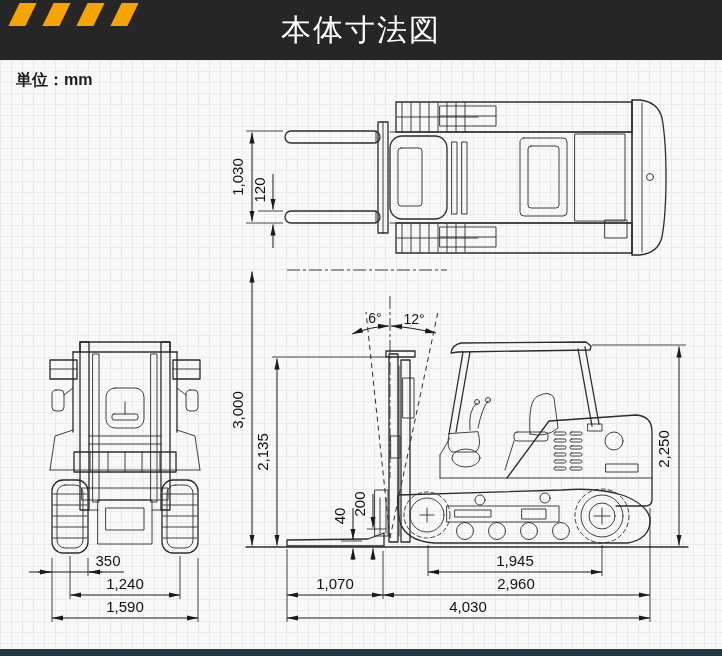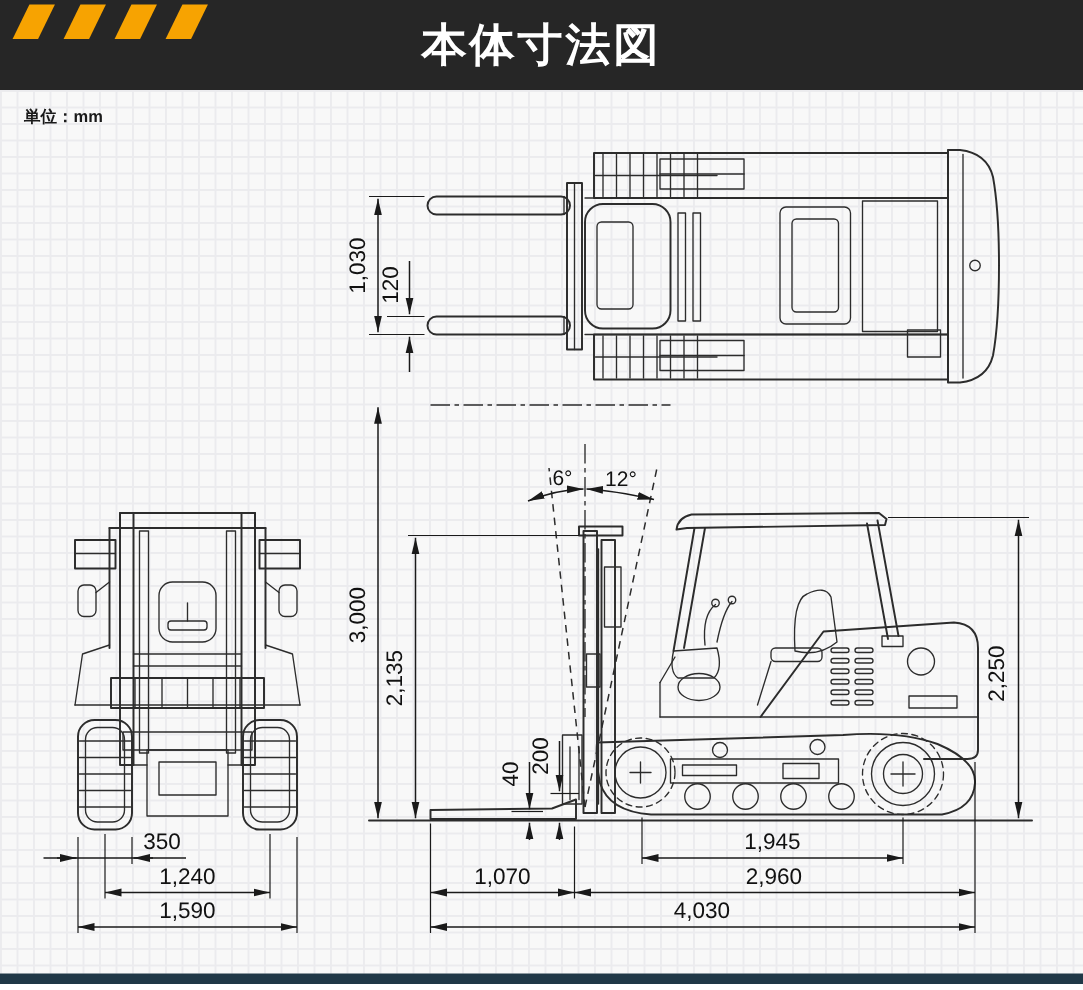--- a/index.html
+++ b/index.html
@@ -1,29 +1,29 @@
 <!DOCTYPE html>
 <html><head>
 <meta charset="utf-8">
 <style>
   html,body{margin:0;padding:0;}
   .page{position:relative;width:722px;height:660px;background:#ffffff;overflow:hidden;
         font-family:"Liberation Sans",sans-serif;}
   
   .header{position:absolute;top:0;left:0;width:722px;height:60px;background:#262626;z-index:3;
           display:flex;align-items:center;justify-content:center;}
-  .header-title{color:#ffffff;font-size:30px;font-weight:bold;letter-spacing:2px;}
+  .header-title{color:#ffffff;font-size:30px;font-weight:normal;letter-spacing:2px;}
   .stripes{position:absolute;top:3px;left:14px;display:flex;gap:17px;}
   .stripe{width:17px;height:23px;background:#F7A301;transform:skewX(-26deg);}
   
   .canvas{position:absolute;top:60px;left:0;width:722px;height:589px;background:#f8f8f8;
     background-image:linear-gradient(#ebebee 1px,transparent 1px),
                      linear-gradient(90deg,#ebebee 1px,transparent 1px);
     background-size:11px 11px;}
-  .unit-label{position:absolute;top:70px;left:16px;font-size:11px;font-weight:bold;color:#1a1a1a;z-index:2;}
+  .unit-label{position:absolute;top:70px;left:16px;font-size:16px;font-weight:bold;color:#1a1a1a;z-index:2;}
   svg.diagram{position:absolute;top:0;left:0;z-index:2;}
   .footer-bar{position:absolute;top:649px;left:0;width:722px;height:7px;background:#203847;z-index:3;}
   
   .o{fill:none;stroke:#2c2c2c;stroke-width:1.3;stroke-linejoin:round;stroke-linecap:round;}
   .t{fill:none;stroke:#2c2c2c;stroke-width:0.9;stroke-linejoin:round;stroke-linecap:round;}
   .d{fill:none;stroke:#2c2c2c;stroke-width:1;stroke-dasharray:5 4;}
   .cl{fill:none;stroke:#2c2c2c;stroke-width:0.9;stroke-dasharray:13 3 3 3;}
   .dim{fill:none;stroke:#1a1a1a;stroke-width:1;}
   .ext{fill:none;stroke:#1a1a1a;stroke-width:0.8;}
   text.lbl{font-family:"Liberation Sans",sans-serif;font-size:15px;fill:#111;}

